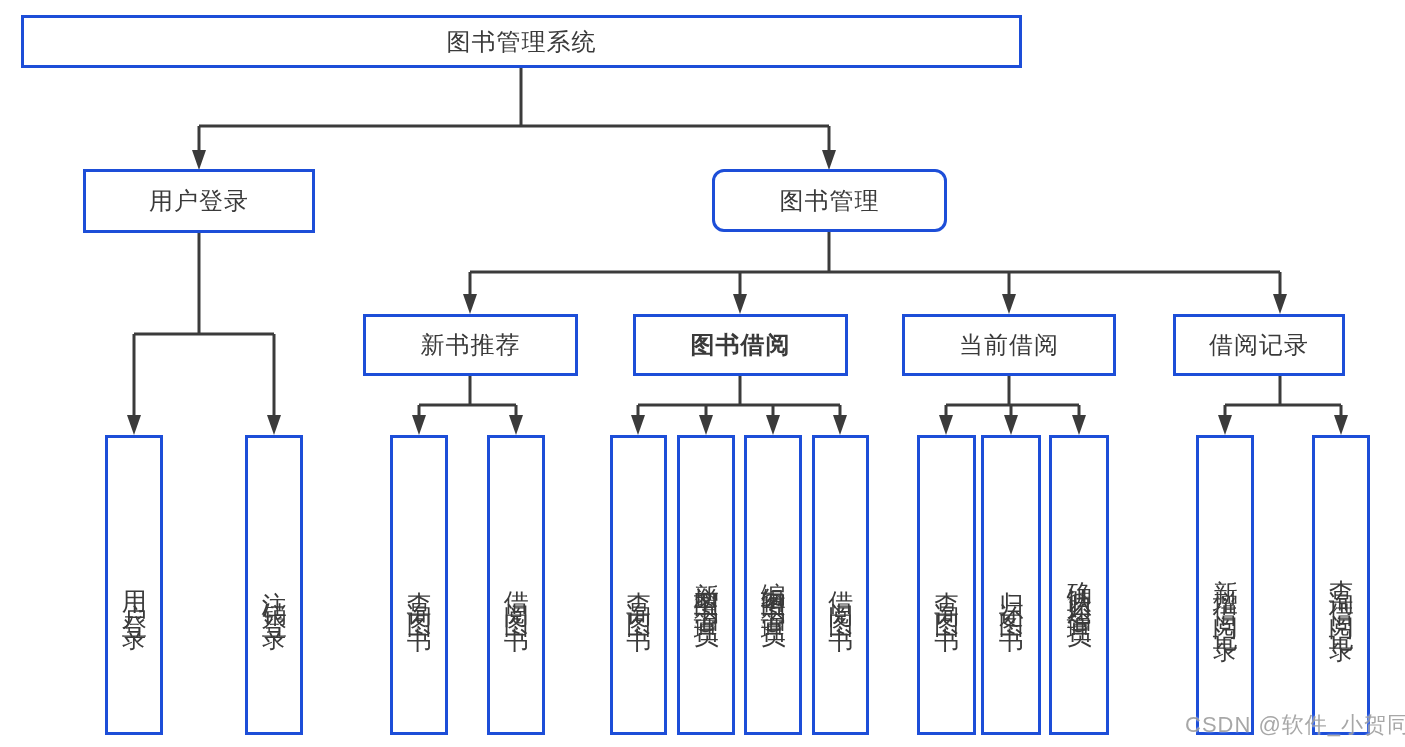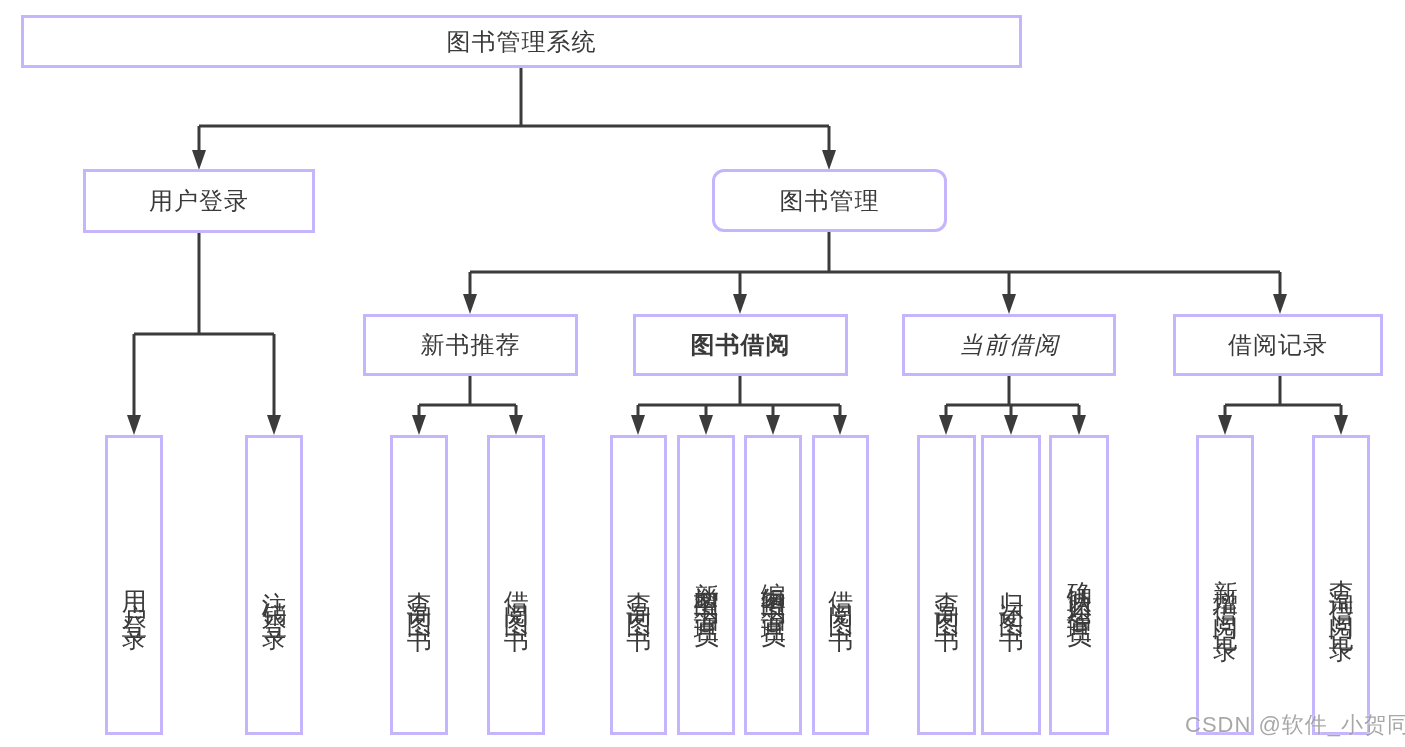--- a/index.html
+++ b/index.html
@@ -7,21 +7,21 @@
     width:1405px;height:747px;overflow:hidden;
     font-family:"Liberation Sans","DejaVu Sans",sans-serif;
     color:#3a3a3a;
   }
   #canvas{position:relative;width:1405px;height:747px;background:#ffffff;}
   #connector-svg{position:absolute;left:0;top:0;width:1405px;height:747px;z-index:0;}
   .cline{stroke:#3b3b3b;stroke-width:3;fill:none;}
   .ctri{fill:#3b3b3b;stroke:none;}
   .node{
     position:absolute;box-sizing:border-box;
-    border:3px solid #c4b5fd;background:#ffffff;
+    border:3px solid #1d4ed8;background:#ffffff;
     display:flex;align-items:center;justify-content:center;
     z-index:1;
   }
   .hlabel{
     font-size:24px;line-height:1;letter-spacing:1px;
     color:#3a3a3a;white-space:nowrap;
   }
   .leaf .vlabel{
     writing-mode:vertical-rl;text-orientation:mixed;
     font-size:25px;letter-spacing:12px;line-height:1.1;
@@ -108,24 +108,24 @@
   <div class="node" style="left:712px;top:169px;width:235px;height:63px;border-radius:12px;">
     <span class="hlabel">图书管理</span>
   </div>
 
   <div class="node" style="left:363px;top:314px;width:215px;height:62px;align-items:center;">
     <span class="hlabel">新书推荐</span>
   </div>
   <div class="node" style="left:633px;top:314px;width:215px;height:62px;font-weight:bold;">
     <span class="hlabel">图书借阅</span>
   </div>
-  <div class="node" style="left:902px;top:314px;width:214px;height:62px;font-style:italic;">
+  <div class="node" style="left:902px;top:314px;width:214px;height:62px;">
     <span class="hlabel">当前借阅</span>
   </div>
-  <div class="node" style="left:1173px;top:314px;width:210px;height:62px;">
+  <div class="node" style="left:1173px;top:314px;width:172px;height:62px;">
     <span class="hlabel">借阅记录</span>
   </div>
 
   <div class="node leaf" style="left:105px;top:435px;width:58px;height:300px;">
     <span class="vlabel">用户登录</span>
   </div>
   <div class="node leaf" style="left:245px;top:435px;width:58px;height:300px;">
     <span class="vlabel">注销登录</span>
   </div>
 

